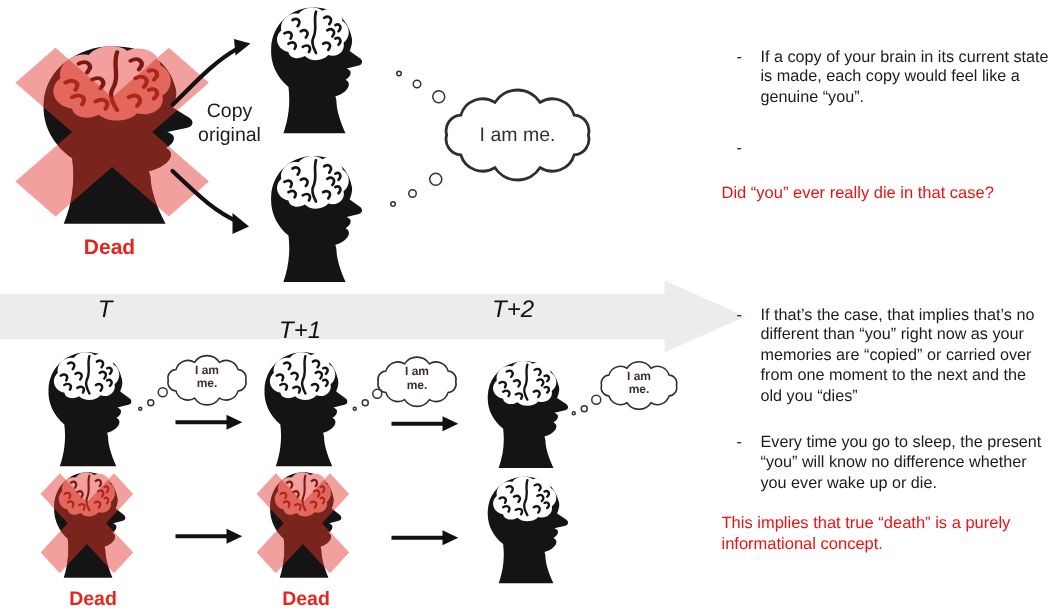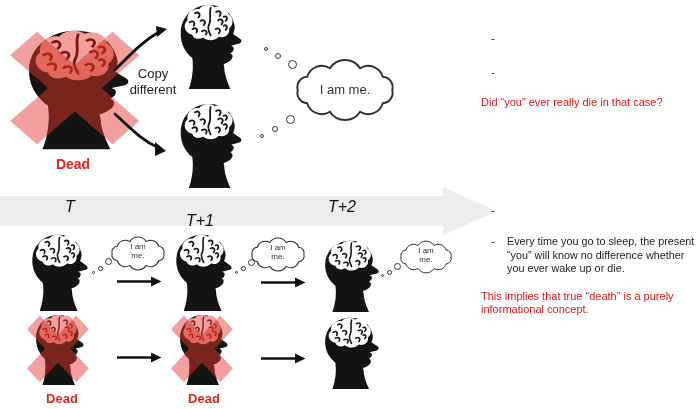--- a/index.html
+++ b/index.html
@@ -22,21 +22,21 @@
   .aline{stroke:#111;stroke-width:2.6}
   .tl{fill:var(--timeline-gray,#ececec)}
   .tlabel{position:absolute;font-style:italic;font-size:16px;color:#111;text-align:center;width:44px}
   .dead-label{position:absolute;color:var(--label-red,#e8251c);font-weight:700;font-size:13px;text-align:center}
   .copy-label{position:absolute;font-size:13px;color:#1d1d1d;text-align:center;line-height:16px}
   .bubble{position:absolute}
   .bubble svg{position:absolute;inset:0;width:100%;height:100%}
   .cloud-text{position:absolute;inset:0;display:flex;align-items:center;justify-content:center;
               color:var(--thought-text,#3d2b3d)}
   .big-thought{font-size:13px;font-weight:400;padding-bottom:2px}
-  .small-thought{flex-direction:column;font-size:8px;line-height:9px;font-weight:400;padding-bottom:5px;letter-spacing:0}
+  .small-thought{flex-direction:column;font-size:8px;line-height:9px;font-weight:700;padding-bottom:5px;letter-spacing:0}
   .dot{position:absolute;border:1.4px solid #333;border-radius:50%;background:#fff;box-sizing:border-box}
   
   .panel{position:absolute;width:220px;font-size:10.8px;line-height:13.4px;color:var(--body-text,#1c1c1c)}
   .bullet{display:flex}
   .dash{width:26px;padding-left:10px;box-sizing:border-box;flex:none}
   .btxt{flex:1}
   .conclusion{color:var(--emphasis-red,#ed1111);font-weight:400;font-size:11px;line-height:13.6px}
   .nowrap{white-space:nowrap}
 </style>
 </head>
@@ -84,21 +84,21 @@
   </defs>
 </svg>
 
 <svg class="abs" style="left:8px;top:26px;width:138px;height:128px" viewBox="-12 -2 124 132" preserveAspectRatio="none">
     <use href="#gHeadDead"></use>
   </svg>
 <div class="dead-label" style="left:33px;top:156px;width:80px;font-size:14px">Dead</div>
 
 <div class="copy-label" style="left:118px;top:66px;width:70px">
   <div>Copy</div>
-  <div>different</div>
+  <div>original</div>
 </div>
 
 <svg class="abs" style="left:112px;top:22px;width:58px;height:52px" viewBox="0 0 58 52">
   <path class="curve" d="M3 48 C20 31 31 19 47 10"></path>
     <polygon class="ahd" points="44,4 55,7 45,15"></polygon>
 </svg>
 <svg class="abs" style="left:112px;top:110px;width:58px;height:48px" viewBox="0 0 58 48">
   <path class="curve" d="M3 4 C20 20 31 31 47 38"></path>
     <polygon class="ahd" points="43,32 54,41 43,46"></polygon>
 </svg>
@@ -204,29 +204,31 @@
     <polygon class="ahd" points="35,0.5 45.5,5.5 35,10.5"></polygon>
 </svg>
 
 <svg class="abs" style="left:321px;top:316px;width:60px;height:73px" viewBox="0 0 100 125" preserveAspectRatio="none">
     <use href="#gHeadAlive"></use>
   </svg>
 
 <div class="panel" id="sectionA" style="left:481px;top:32px">
   <div class="bullet" style="margin-bottom:21px">
     <span class="dash">-</span>
+    <span class="btxt">If a copy of your brain in its current state is made, each copy would feel like a genuine “you”.</span>
   </div>
   <div class="bullet" style="margin-bottom:16px">
     <span class="dash">-</span>
   </div>
   <div class="conclusion nowrap">Did “you” ever really die in that case?</div>
 </div>
 
 <div class="panel" id="sectionB" style="left:481px;top:204px">
   <div class="bullet" style="margin-bottom:18px">
     <span class="dash">-</span>
+    <span class="btxt">If that’s the case, that implies that’s no different than “you” right now as your memories are “copied” or carried over from one moment to the next and the old you “dies”</span>
   </div>
   <div class="bullet" style="margin-bottom:14px">
     <span class="dash">-</span>
     <span class="btxt">Every time you go to sleep, the present “you” will know no difference whether you ever wake up or die.</span>
   </div>
   <div class="conclusion">This implies that true “death” is a purely informational concept.</div>
 </div>
 
 </body></html>

